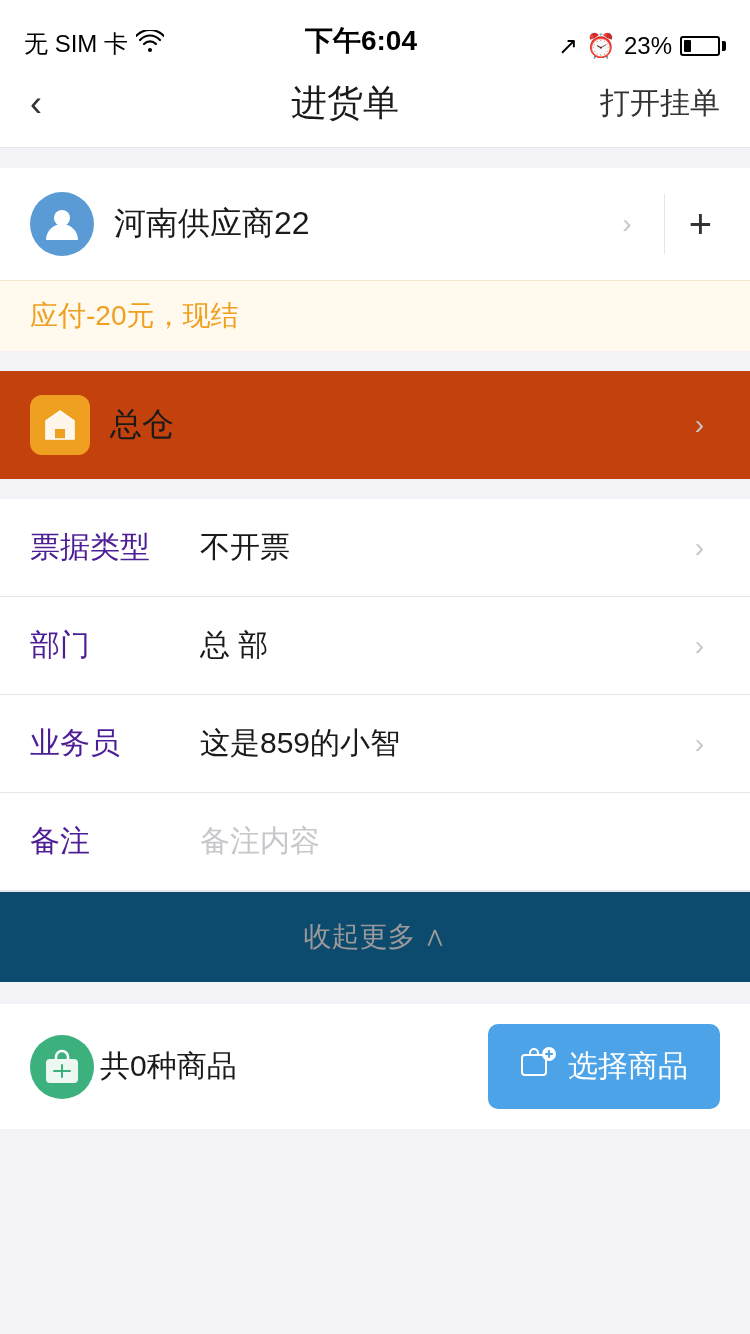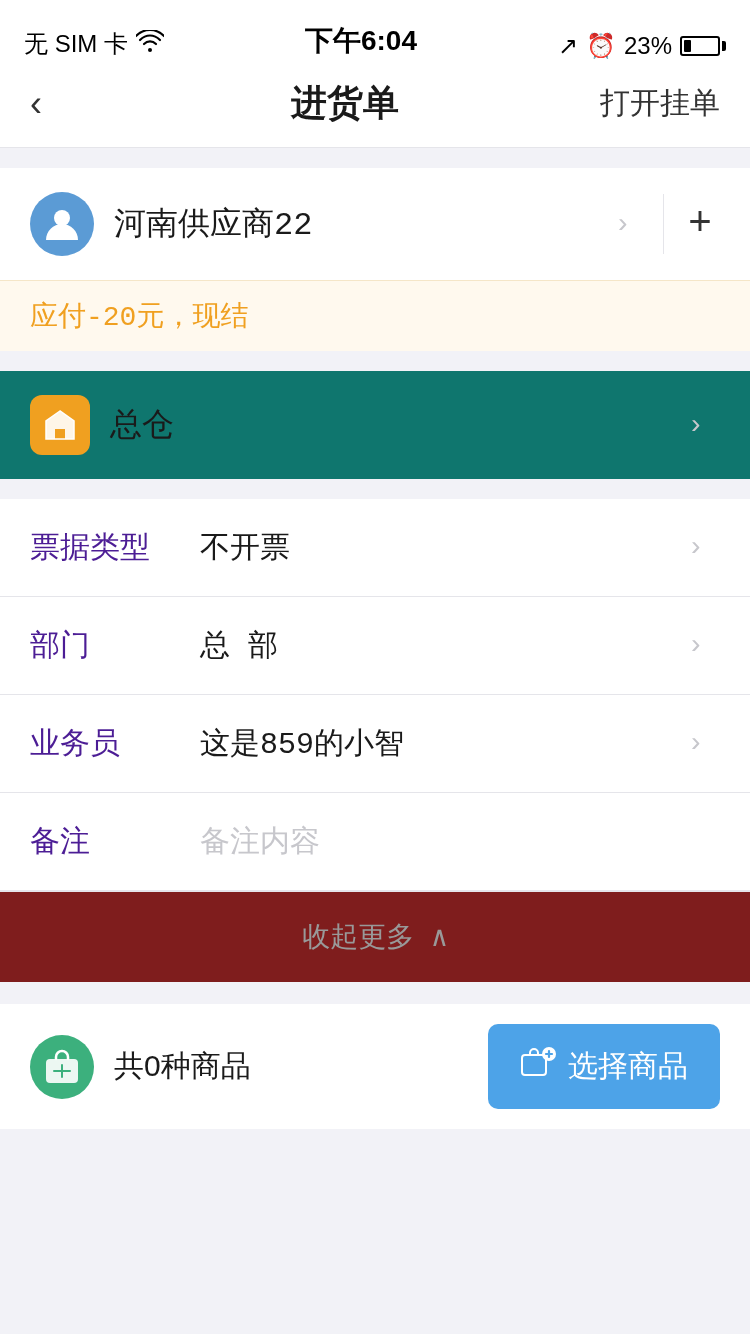--- a/index.html
+++ b/index.html
@@ -40,37 +40,36 @@
       border-bottom: 1px solid #e5e5ea;
     }
     .nav-back {
       font-size: 36px;
       color: #333;
       cursor: pointer;
       width: 60px;
     }
     .nav-title {
       font-size: 36px;
-      font-weight: 700;
+      font-weight: 400;
       color: #1a1a1a;
     }
     .nav-action {
       font-size: 30px;
       color: #333;
       cursor: pointer;
     }
 
     
     .gap { height: 20px; background: #f2f2f7; }
 
     
     .card {
       background: #fff;
       width: 750px;
-      font-family: Liberation Mono, monospace;
     }
 
     
     .supplier-row {
       display: flex;
       align-items: center;
       padding: 24px 30px;
       background: #fff;
     }
     .supplier-avatar {
@@ -119,21 +118,21 @@
       font-size: 28px;
       color: #f0a020;
       border-top: 1px solid #f5e6c8;
     }
 
     
     .warehouse-row {
       display: flex;
       align-items: center;
       padding: 24px 30px;
-      background: #0f766e;
+      background: #c2410c;
     }
     .warehouse-icon-wrap {
       width: 60px;
       height: 60px;
       border-radius: 12px;
       background: #f0a020;
       display: flex;
       align-items: center;
       justify-content: center;
       flex-shrink: 0;
@@ -166,37 +165,37 @@
       font-size: 30px;
       color: #1a1a1a;
       padding-left: 30px;
     }
     .form-placeholder {
       color: #c7c7cc;
     }
 
     
     .collapse-row {
-      background: #7f1d1d;
+      background: #0c4a6e;
       text-align: center;
       padding: 26px 0;
       font-size: 28px;
       color: #999;
       border-top: 1px solid #e5e5ea;
       cursor: pointer;
     }
 
     
     .bottom-bar {
       background: #fff;
       display: flex;
       align-items: center;
       padding: 20px 30px;
       border-top: 2px solid #f2f2f7;
-      gap: 20px;
+      gap: 6px;
     }
     .product-icon-wrap {
       width: 64px;
       height: 64px;
       border-radius: 50%;
       background: #3cb07d;
       display: flex;
       align-items: center;
       justify-content: center;
       flex-shrink: 0;

